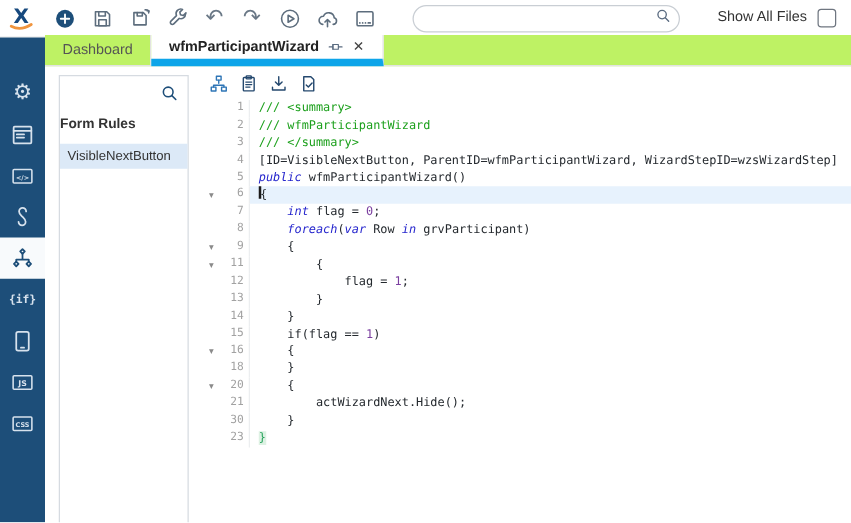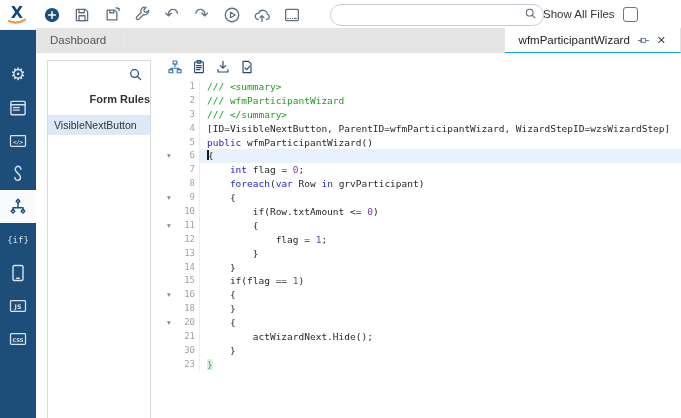--- a/index.html
+++ b/index.html
@@ -14,65 +14,65 @@
   .tb-icons{display:flex;align-items:center;gap:11px;margin-left:8px;}
   .tbtn{width:19px;height:19px;display:flex;align-items:center;justify-content:center;
         color:#5d6d7d;cursor:pointer;}
   .tbtn svg{width:18px;height:18px;}
   .uglyph{font-size:17px;line-height:17px;color:#6a7886;font-family:"DejaVu Sans",sans-serif;}
   .searchbox{position:absolute;left:330px;top:4px;width:196px;height:20px;border:1px solid #c9ced4;
              border-radius:12px;display:flex;align-items:center;padding:0 6px 0 10px;background:#fff;}
   .searchbox input{flex:1;border:none;outline:none;font-size:11px;background:transparent;min-width:0;}
   .searchbox svg{width:13px;height:13px;color:#5a6b80;flex:none;}
   .saf{position:absolute;left:543px;top:0;height:28px;display:flex;align-items:center;gap:8px;}
-  .saf-label{font-size:11.5px;color:#333;}
+  .saf-label{font-size:11.5px;color:#333;padding-left:31px;}
   .checkbox{width:13px;height:13px;border:1.4px solid #6f7680;border-radius:3px;background:#fff;cursor:pointer;}
 
   
   .sidebar{position:absolute;left:0;top:30px;width:36px;height:388px;background:var(--accent);
            display:flex;flex-direction:column;align-items:stretch;padding-top:28px;box-sizing:border-box;}
   .sitem{height:33px;display:flex;align-items:center;justify-content:center;color:#d7e2ed;cursor:pointer;}
   .sitem svg{width:20px;height:20px;}
   .sitem.active{background:#f8fafc;color:var(--accent);}
 
   
-  .tabbar{position:absolute;left:36px;top:28px;width:645px;height:25px;background:#e5e5e5;
-          border-bottom:1px solid #e2e2e2;display:flex;align-items:stretch;box-sizing:border-box;justify-content:space-between;}
+  .tabbar{position:absolute;left:36px;top:28px;width:645px;height:25px;background:#bef264;
+          border-bottom:1px solid #e2e2e2;display:flex;align-items:stretch;box-sizing:border-box;}
   .tab{display:flex;align-items:center;padding:0 14px;font-size:11.5px;color:#555;
        border-right:1px solid #e2e2e2;cursor:pointer;gap:7px;}
-  .tab.active{background:#fff;color:#222;font-weight:normal;border-bottom:1px solid #0ea5e9;margin-bottom:-1px;}
+  .tab.active{background:#fff;color:#222;font-weight:bold;border-bottom:6px solid #0ea5e9;margin-bottom:-1px;}
   .tab .ticn{width:13px;height:13px;color:#5a6b80;display:inline-flex;}
   .tab .ticn svg{width:13px;height:13px;}
   .tab .closex{font-size:11px;color:#444;font-family:"DejaVu Sans",sans-serif;}
 
   
   .rules{position:absolute;left:47px;top:60px;width:104px;height:360px;border:1px solid #d6dbe1;
          background:#fff;box-sizing:border-box;}
   .rules-search{position:absolute;right:7px;top:6px;width:15px;height:15px;color:var(--accent);cursor:pointer;}
   .rules-search svg{width:15px;height:15px;}
-  .rules-title{margin-top:32px;text-align:right;font-size:11px;font-weight:bold;color:#333;}
+  .rules-title{margin-top:32px;text-align:left;font-size:11px;font-weight:bold;color:#333;}
   .rules-list{margin-top:10px;}
   .ritem{height:20px;line-height:20px;font-size:10.5px;color:#333;padding-left:6px;cursor:pointer;}
   .ritem.sel{background:var(--sel);}
 
   
   .editor{position:absolute;left:163px;top:57px;width:518px;height:361px;background:#fff;}
   .ed-toolbar{display:flex;align-items:center;gap:7px;height:20px;margin-left:3px;}
   .ebtn{width:17px;height:17px;display:flex;align-items:center;justify-content:center;cursor:pointer;color:#24486e;}
   .ebtn svg{width:16px;height:16px;}
   .ebtn.blue{color:#2e75b6;}
   .code{margin-top:3px;font-family:"DejaVu Sans Mono","Liberation Mono",monospace;font-size:9.5px;}
   .crow{display:flex;height:13.9px;line-height:13.9px;white-space:pre;}
   .fold{width:12px;text-align:center;color:#8a8a8a;font-size:7.5px;flex:none;cursor:pointer;
         font-family:"DejaVu Sans",sans-serif;}
   .lnum{width:20px;text-align:right;color:#a2a2a2;font-size:9px;flex:none;padding-right:4px;
         border-right:1px solid #eceef0;}
   .ltext{flex:1;padding-left:7px;color:#24292e;}
   .crow.current .ltext{background:var(--hl);}
-  .tk-k{color:var(--kw);}
+  .tk-k{color:var(--kw);font-style:italic;}
   .tk-c{color:var(--cm);}
   .tk-n{color:var(--num);}
   .tk-m{color:var(--match);background:#ddf1e3;}
   .cursorbar{display:inline-block;width:1.5px;height:10px;background:#1a1a1a;vertical-align:-1px;margin-right:-0.5px;}
 </style>
 </head>
 <body>
 
 <div class="app">
 
@@ -187,21 +187,21 @@
       </div>
       <div class="sitem active">
         <svg viewBox="0 0 24 24" fill="none" stroke="currentColor" stroke-width="1.7" stroke-linecap="round" stroke-linejoin="round">
           <path d="M12 2.8l2.2 2.2L12 7.2 9.8 5z"></path>
           <path d="M6 14.8L8.2 17 6 19.2 3.8 17z"></path>
           <path d="M18 14.8L20.2 17 18 19.2 15.8 17z"></path>
           <path d="M12 7.2v3.3M6 14.8v-2h12v2M12 10.5v2.3"></path>
         </svg>
       </div>
       <div class="sitem">
-        <span style="font-size:9px;font-weight:normal;font-family:'DejaVu Sans Mono',monospace">{if}</span>
+        <span style="font-size:9px;font-weight:bold;font-family:'DejaVu Sans Mono',monospace">{if}</span>
       </div>
       <div class="sitem">
         <svg viewBox="0 0 24 24" fill="none" stroke="currentColor" stroke-width="1.7" stroke-linecap="round" stroke-linejoin="round">
           <rect x="6" y="3" width="12" height="18" rx="1.8"></rect>
           <path d="M10.5 18.2h3"></path>
         </svg>
       </div>
       <div class="sitem">
         <svg viewBox="0 0 24 24" fill="none" stroke="currentColor" stroke-width="1.5">
           <rect x="3" y="5.5" width="18" height="13" rx="1"></rect>
@@ -260,21 +260,20 @@
     <div class="code" id="code">
         <div class="crow"><span class="fold"></span><span class="lnum">1</span><span class="ltext"><span class="tk-c">/// &lt;summary&gt;</span></span></div>
         <div class="crow"><span class="fold"></span><span class="lnum">2</span><span class="ltext"><span class="tk-c">/// wfmParticipantWizard</span></span></div>
         <div class="crow"><span class="fold"></span><span class="lnum">3</span><span class="ltext"><span class="tk-c">/// &lt;/summary&gt;</span></span></div>
         <div class="crow"><span class="fold"></span><span class="lnum">4</span><span class="ltext"><span>[ID=VisibleNextButton, ParentID=wfmParticipantWizard, WizardStepID=wzsWizardStep]</span></span></div>
         <div class="crow"><span class="fold"></span><span class="lnum">5</span><span class="ltext"><span class="tk-k">public</span><span> wfmParticipantWizard()</span></span></div>
         <div class="crow current"><span class="fold">▾</span><span class="lnum">6</span><span class="ltext"><span class="cursorbar"></span><span>{</span></span></div>
         <div class="crow"><span class="fold"></span><span class="lnum">7</span><span class="ltext"><span>    </span><span class="tk-k">int</span><span> flag = </span><span class="tk-n">0</span><span>;</span></span></div>
         <div class="crow"><span class="fold"></span><span class="lnum">8</span><span class="ltext"><span>    </span><span class="tk-k">foreach</span><span>(</span><span class="tk-k">var</span><span> Row </span><span class="tk-k">in</span><span> grvParticipant)</span></span></div>
         <div class="crow"><span class="fold">▾</span><span class="lnum">9</span><span class="ltext"><span>    {</span></span></div>
-        <div class="crow"><span class="fold"></span><span class="lnum">10</span><span class="ltext"><span>        if(Row.txtAmount &lt;= </span><span class="tk-n">0</span><span>)</span></span></div>
         <div class="crow"><span class="fold">▾</span><span class="lnum">11</span><span class="ltext"><span>        {</span></span></div>
         <div class="crow"><span class="fold"></span><span class="lnum">12</span><span class="ltext"><span>            flag = </span><span class="tk-n">1</span><span>;</span></span></div>
         <div class="crow"><span class="fold"></span><span class="lnum">13</span><span class="ltext"><span>        }</span></span></div>
         <div class="crow"><span class="fold"></span><span class="lnum">14</span><span class="ltext"><span>    }</span></span></div>
         <div class="crow"><span class="fold"></span><span class="lnum">15</span><span class="ltext"><span>    if(flag == </span><span class="tk-n">1</span><span>)</span></span></div>
         <div class="crow"><span class="fold">▾</span><span class="lnum">16</span><span class="ltext"><span>    {</span></span></div>
         <div class="crow"><span class="fold"></span><span class="lnum">18</span><span class="ltext"><span>    }</span></span></div>
         <div class="crow"><span class="fold">▾</span><span class="lnum">20</span><span class="ltext"><span>    {</span></span></div>
         <div class="crow"><span class="fold"></span><span class="lnum">21</span><span class="ltext"><span>        actWizardNext.Hide();</span></span></div>
         <div class="crow"><span class="fold"></span><span class="lnum">30</span><span class="ltext"><span>    }</span></span></div>

